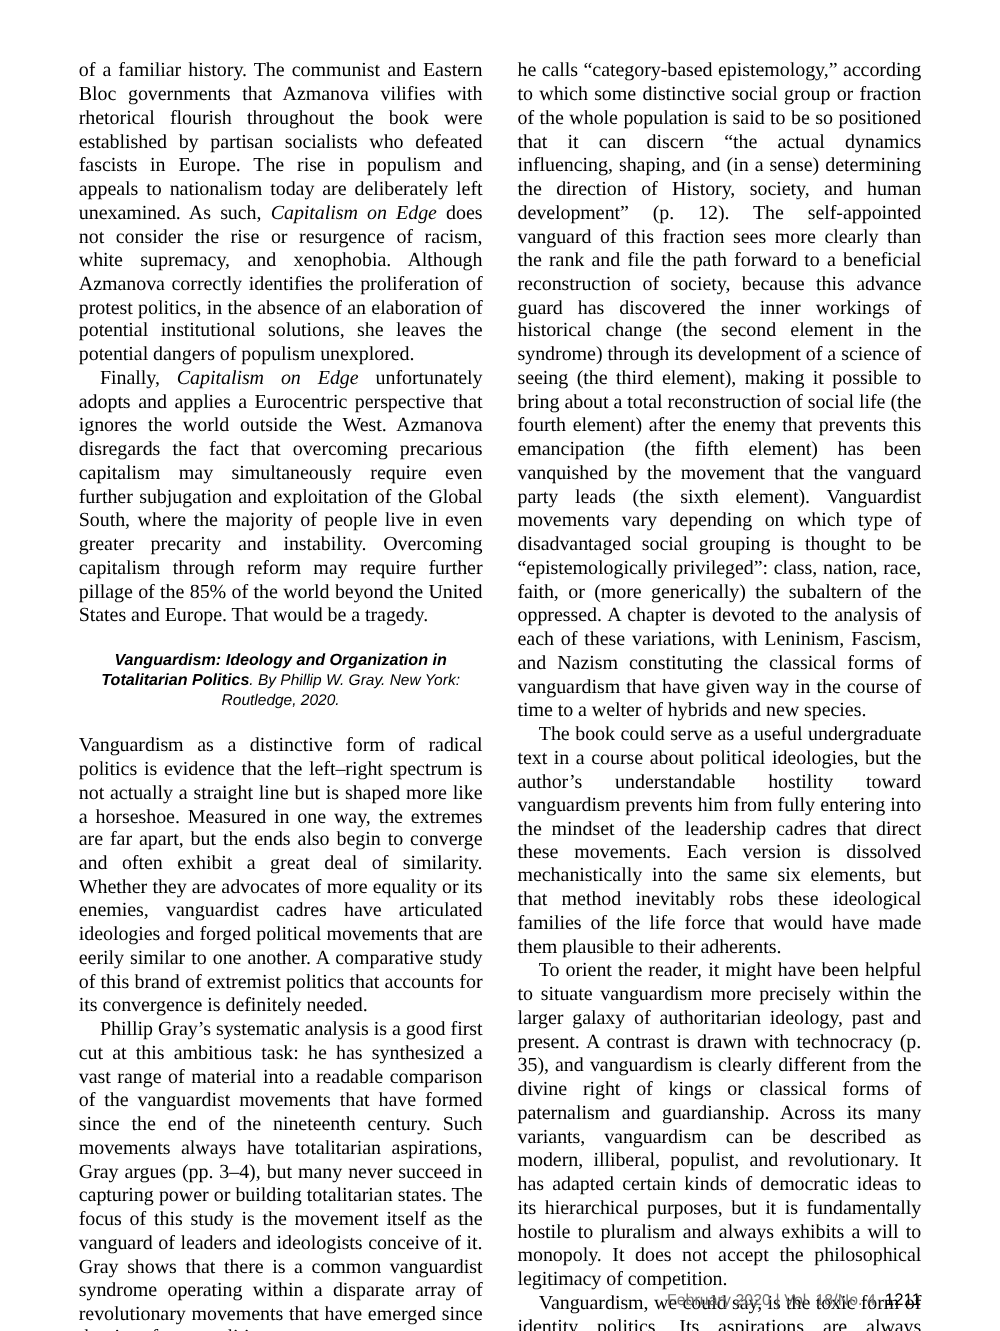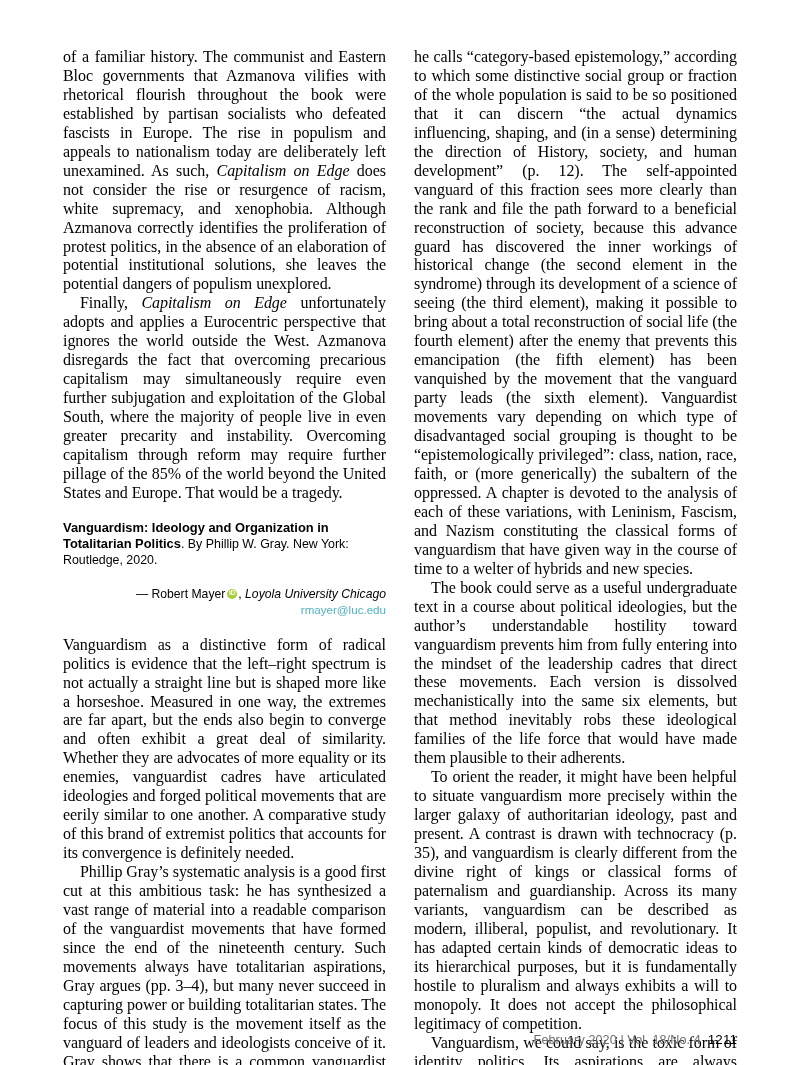--- a/index.html
+++ b/index.html
@@ -55,21 +55,22 @@
   i, em { font-style: italic; }
 
   
   .citation {
     margin-top: 17px;
     margin-bottom: 0;
     font-family: "Liberation Sans", "DejaVu Sans", sans-serif;
     font-size: 12.4px;
     line-height: 15.6px;
     color: #000;
-    text-align: left;
+    text-align: center;
+    font-style: italic;
   }
   .citation .cit-title {
     font-weight: bold;
     font-size: 12.9px;
   }
   .citation .cit-rest {
     font-weight: normal;
   }
   .citation .cit-line2 {
     display: block;
@@ -158,26 +159,20 @@
 
       <p class="body-text no-indent"><span>of a familiar history. The communist and Eastern Bloc governments that Azmanova vilifies with rhetorical flourish throughout the book were established by partisan socialists who defeated fascists in Europe. The rise in populism and appeals to nationalism today are deliberately left unexamined. As such, </span><i>Capitalism on Edge</i><span> does not consider the rise or resurgence of racism, white supremacy, and xenophobia. Although Azmanova correctly identifies the proliferation of protest politics, in the absence of an elaboration of potential institutional solutions, she leaves the potential dangers of populism unexplored.</span></p>
 
       <p class="body-text"><span>Finally, </span><i>Capitalism on Edge</i><span> unfortunately adopts and applies a Eurocentric perspective that ignores the world outside the West. Azmanova disregards the fact that overcoming precarious capitalism may simultaneously require even further subjugation and exploitation of the Global South, where the majority of people live in even greater precarity and instability. Overcoming capitalism through reform may require further pillage of the 85% of the world beyond the United States and Europe. That would be a tragedy.</span></p>
 
       <div class="citation">
         <span class="cit-title">Vanguardism: Ideology and Organization in Totalitarian Politics</span><span class="cit-rest">. By Phillip W. Gray. New York: Routledge, 2020.</span>
       </div>
 
 
-      <div class="reviewer">
-        <span>—</span>
-        <span>Robert Mayer</span><span class="orcid"></span><span>,</span>
-        <span class="affil">Loyola University Chicago</span>
-        <span class="email">rmayer@luc.edu</span>
-      </div>
 
       <div class="after-citation-gap"></div>
 
       <p class="body-text no-indent">Vanguardism as a distinctive form of radical politics is evidence that the left–right spectrum is not actually a straight line but is shaped more like a horseshoe. Measured in one way, the extremes are far apart, but the ends also begin to converge and often exhibit a great deal of similarity. Whether they are advocates of more equality or its enemies, vanguardist cadres have articulated ideologies and forged political movements that are eerily similar to one another. A comparative study of this brand of extremist politics that accounts for its convergence is definitely needed.</p>
 
       <p class="body-text">Phillip Gray’s systematic analysis is a good first cut at this ambitious task: he has synthesized a vast range of material into a readable comparison of the vanguardist movements that have formed since the end of the nineteenth century. Such movements always have totalitarian aspirations, Gray argues (pp. 3–4), but many never succeed in capturing power or building totalitarian states. The focus of this study is the movement itself as the vanguard of leaders and ideologists conceive of it. Gray shows that there is a common vanguardist syndrome operating within a disparate array of revolutionary movements that have emerged since the rise of mass politics.</p>
 
     </div>
 
     <div class="col col-right">

